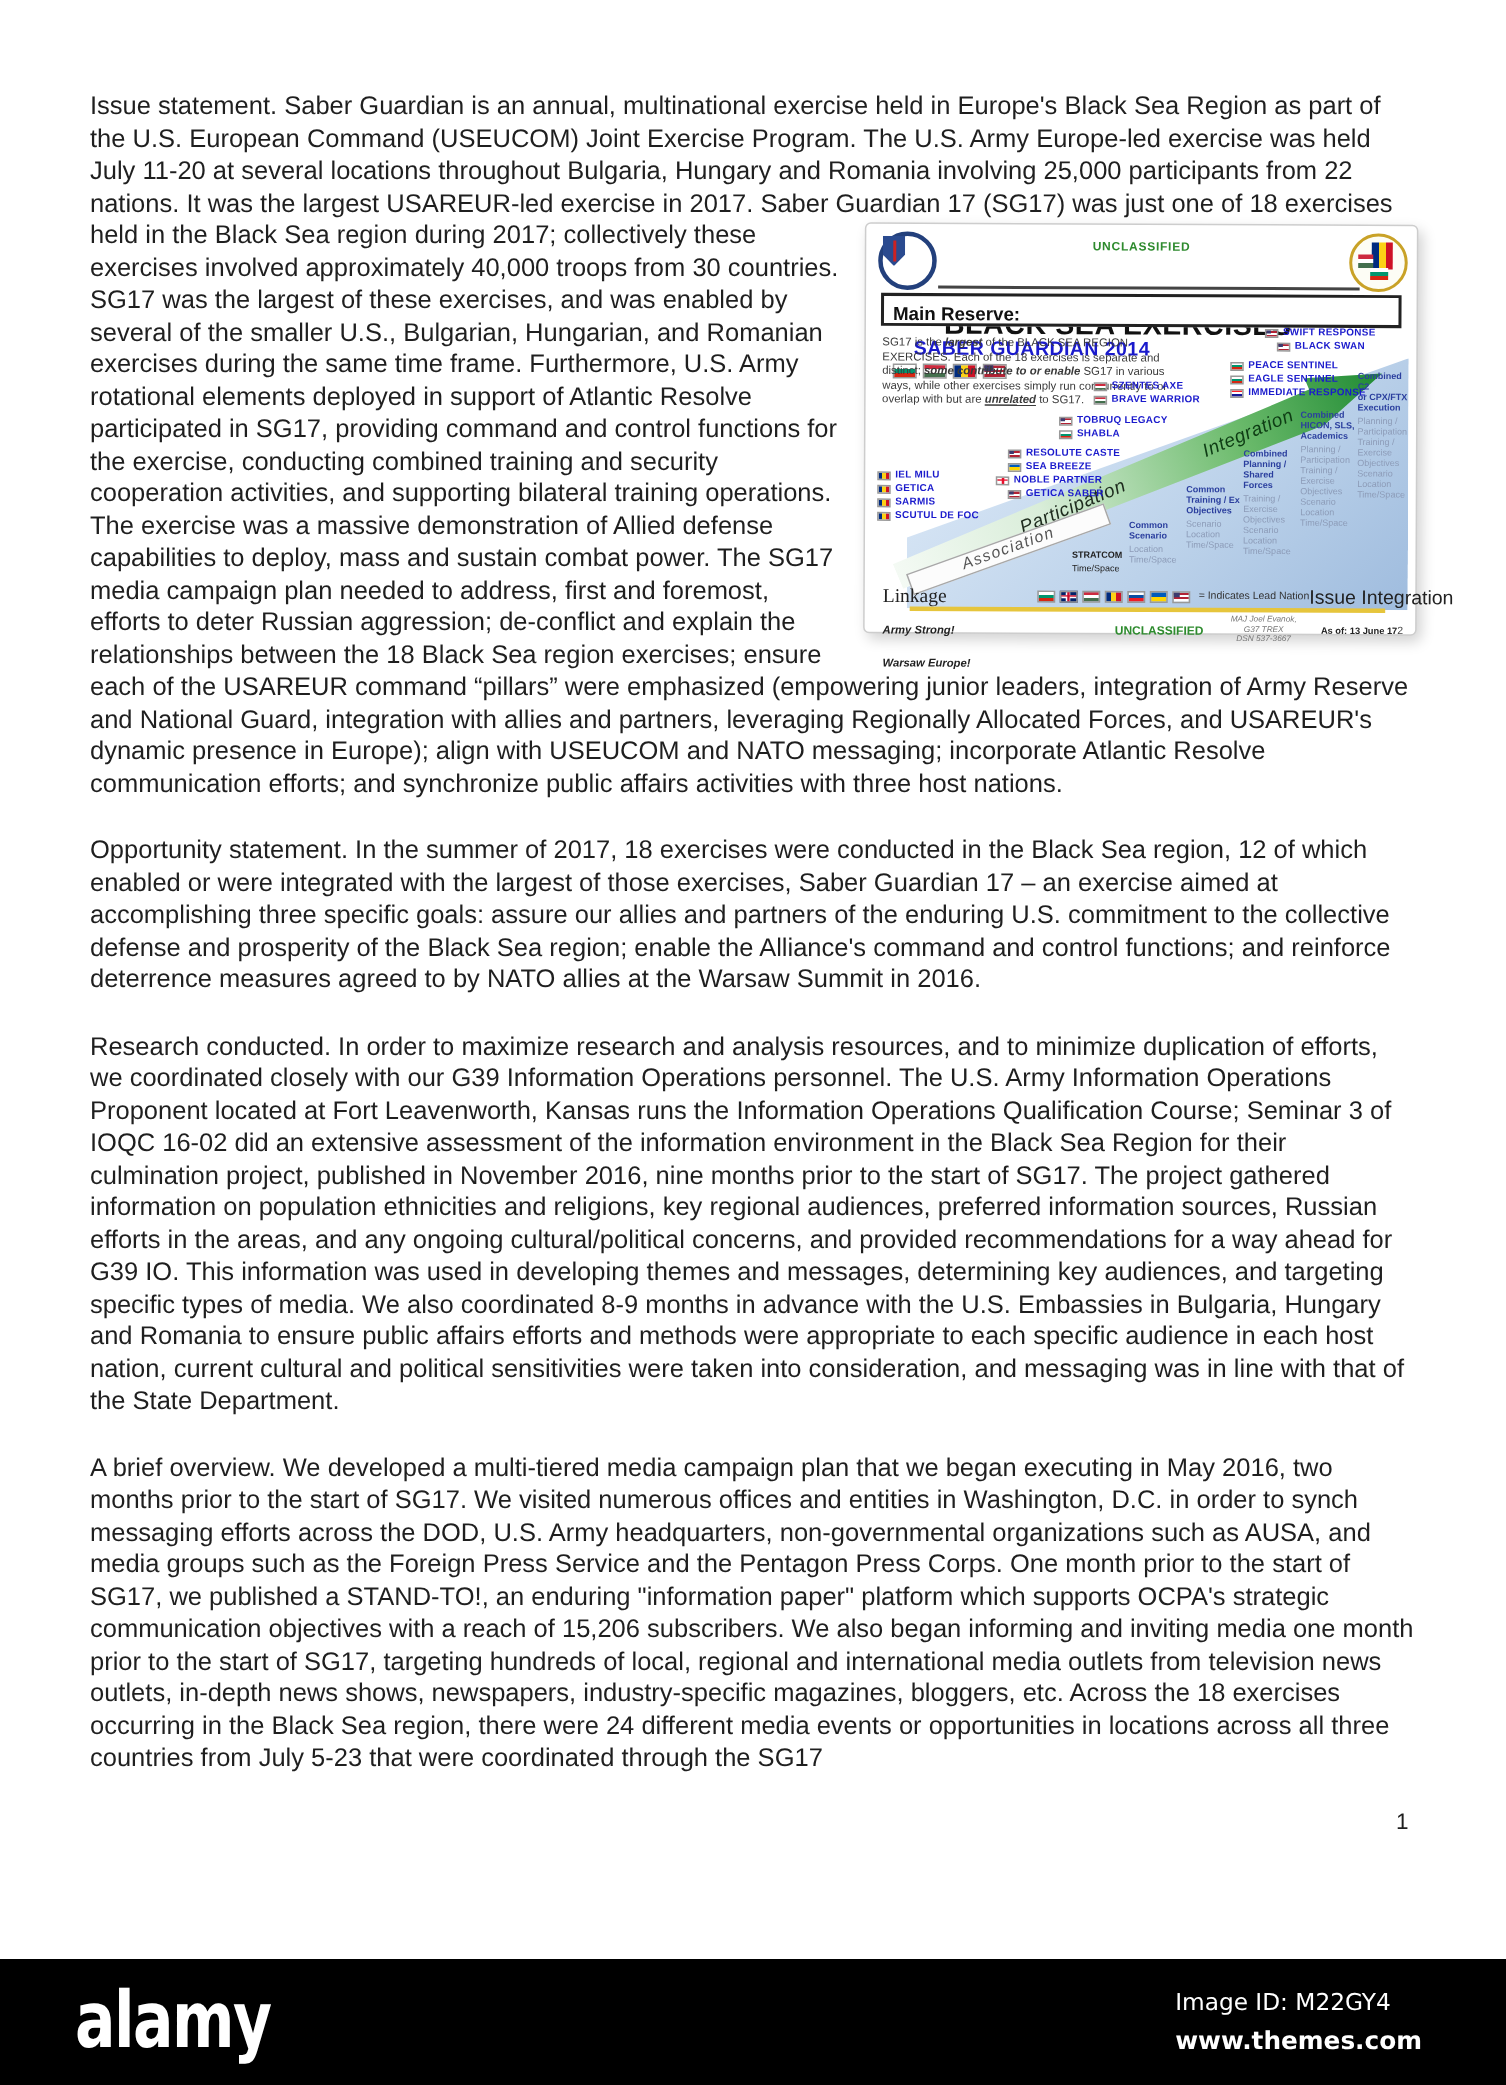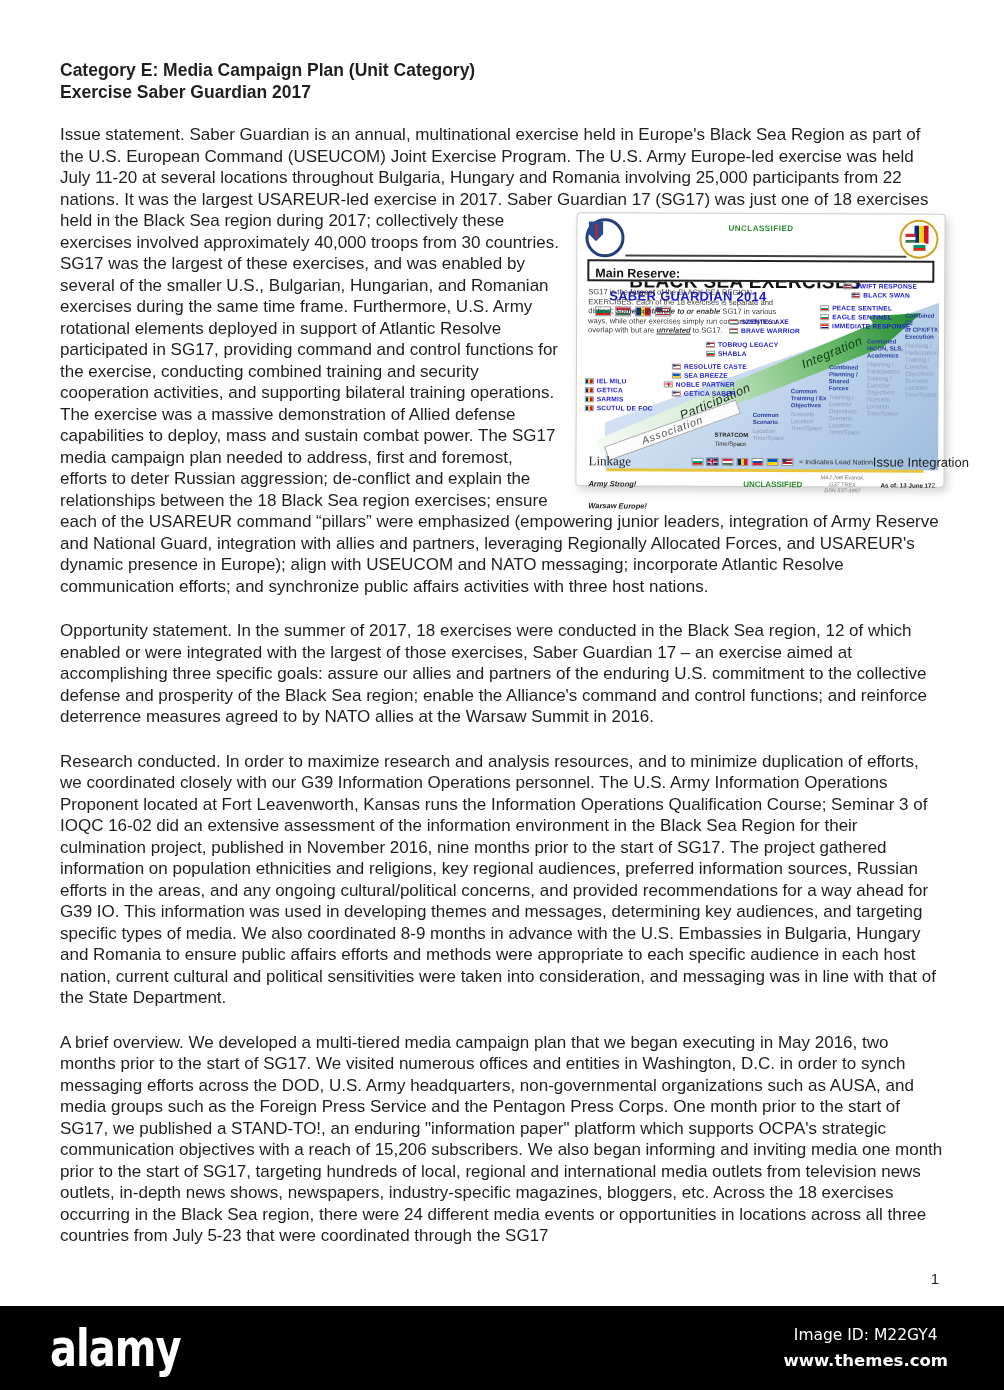--- a/index.html
+++ b/index.html
@@ -91,33 +91,29 @@
   .s-footer .fcls{font-size:8px;font-weight:bold;color:#2e8b2e;margin-left:88px;}
   .s-footer .contact{font-size:5.5px;line-height:6.5px;color:#777;font-style:italic;white-space:pre-line;margin-left:18px;text-align:center;}
   .s-footer .asof{font-size:6.2px;font-weight:bold;color:#222;margin-left:16px;white-space:nowrap;}
   .s-footer .num{font-size:7px;color:#444;margin-left:auto;}
 
   
   .alamy{position:absolute;left:0;bottom:0;width:1004px;height:84px;background:#000;
          display:flex;align-items:center;justify-content:space-between;padding:0 56px 0 50px;}
   .alamy-logo{color:#fff;font-family:"DejaVu Sans",sans-serif;font-weight:bold;font-size:40px;
               letter-spacing:-1px;transform:scaleY(1.3);transform-origin:center;}
-  .alamy-right{text-align:center;color:#fff;font-family:"DejaVu Sans",sans-serif;}
+  .alamy-right{text-align:left;color:#fff;font-family:"DejaVu Sans",sans-serif;}
   .alamy-right .iid{font-size:15.5px;margin-bottom:7px;}
   .alamy-right .url{font-size:16.5px;font-weight:bold;}
 </style>
 </head>
 <body>
 
 <div class="page">
 
-  <div class="doc-title">
-    <div>Category E: Media Campaign Plan (Unit Category)</div>
-    <div>Exercise Saber Guardian 2017</div>
-  </div>
 
   <div class="para"><b class="lead">Issue statement</b><span>. </span><span>Saber Guardian is an annual, multinational exercise held in Europe's Black Sea Region as part of the U.S. European Command (USEUCOM) Joint Exercise Program. The U.S. Army Europe-led exercise was held July 11-20 at several locations throughout Bulgaria, Hungary and Romania involving 25,000 participants from 22 nations. It was the largest USAREUR-led exercise in 2017. Saber Guardian 17 (SG17) </span><span class="slide">
       <span class="s-uncl">UNCLASSIFIED</span>
       <span class="crest">
           <span class="shield"></span>
         </span>
       <span class="emblem">
           <span class="ro"></span>
           <span class="hu"></span>
           <span class="bg"></span>

